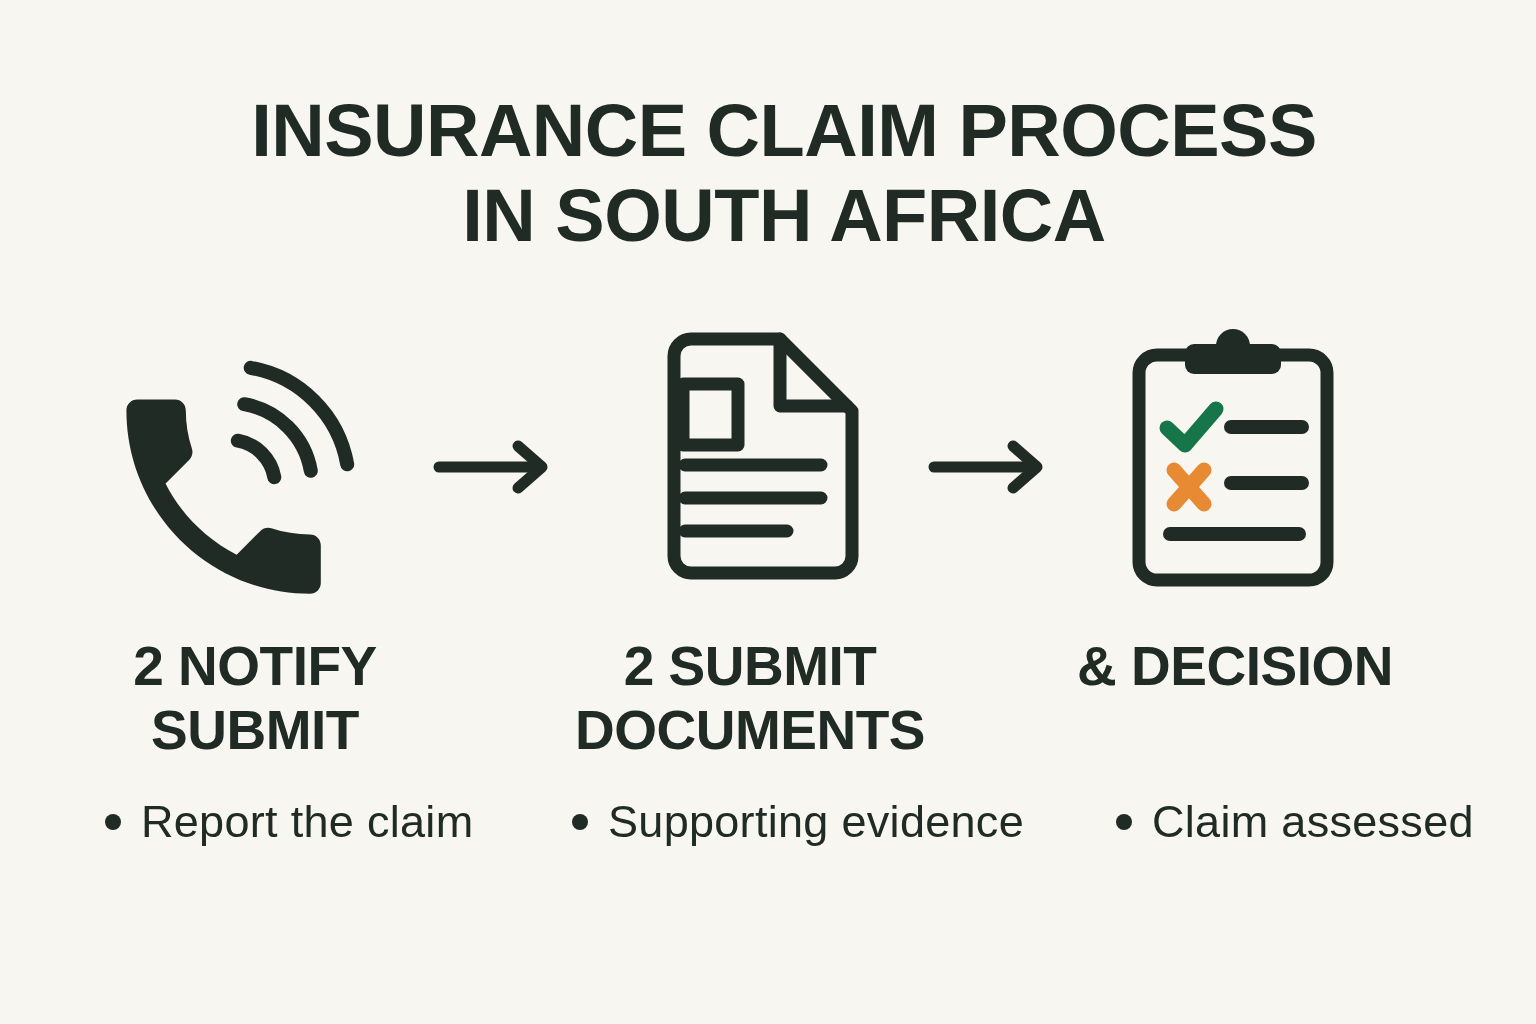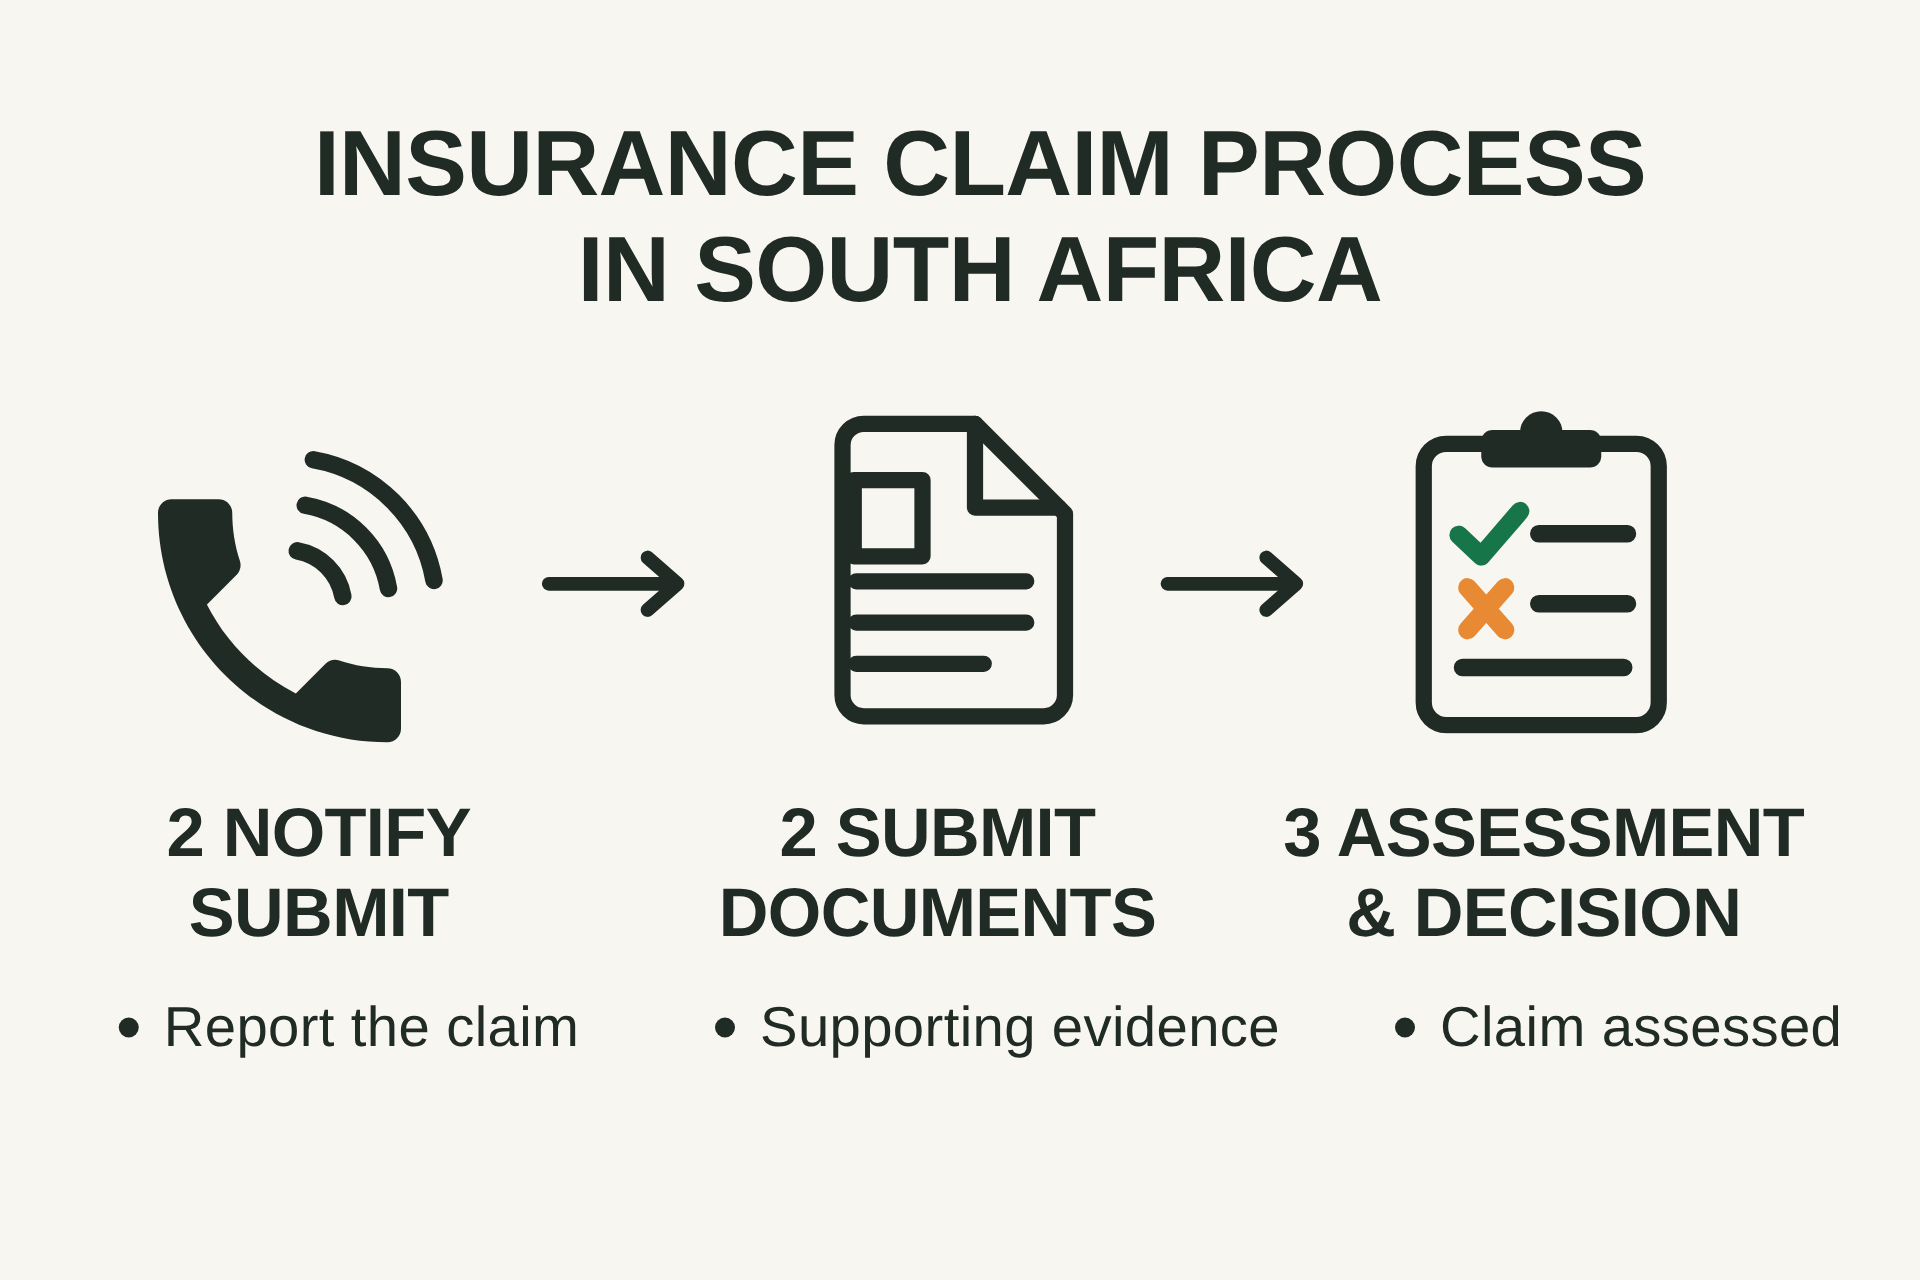--- a/index.html
+++ b/index.html
@@ -56,21 +56,21 @@
   .st1 { left: 30px; }
   .st2 { left: 525px; }
   .st3 { left: 1010px; }
 
   .bullets {
     position: absolute;
     top: 799px;
     margin: 0; padding: 0;
     list-style: none;
   }
-  .b1 { left: 95px; }
+  .b1 { left: 105px; }
   .b2 { left: 572px; }
   .b3 { left: 1116px; }
   .bullets li {
     display: flex;
     align-items: flex-start;
     font-size: 45px;
     line-height: 46px;
     letter-spacing: 0.3px;
     margin-bottom: 17px;
     white-space: nowrap;
@@ -149,21 +149,20 @@
 
   <div class="step-title st1">
     <span>2 NOTIFY</span>
     <span>SUBMIT</span>
   </div>
   <div class="step-title st2">
     <span>2 SUBMIT</span>
     <span>DOCUMENTS</span>
   </div>
   <div class="step-title st3">
-    <span>3 ASSESSMENT</span>
     <span>&amp; DECISION</span>
   </div>
 
   <ul class="bullets b1">
     <li>
       <span class="dot"></span>
       <span>Report the claim</span>
     </li>
   </ul>
   <ul class="bullets b2">

